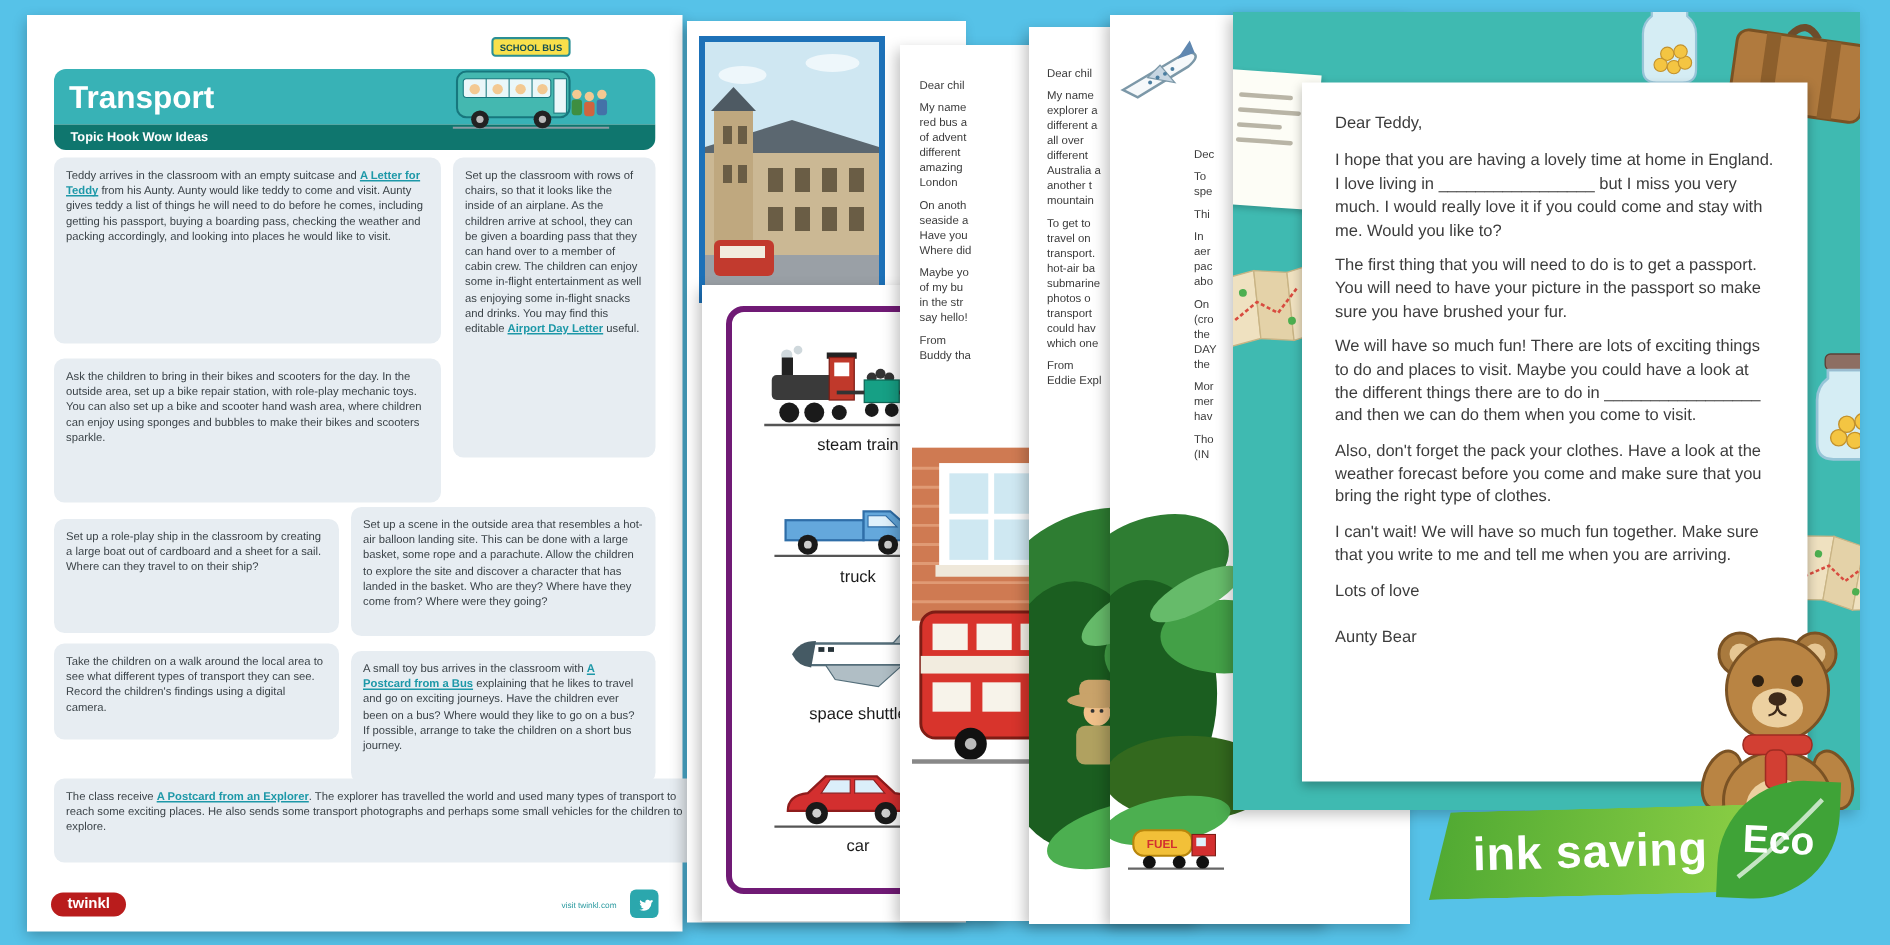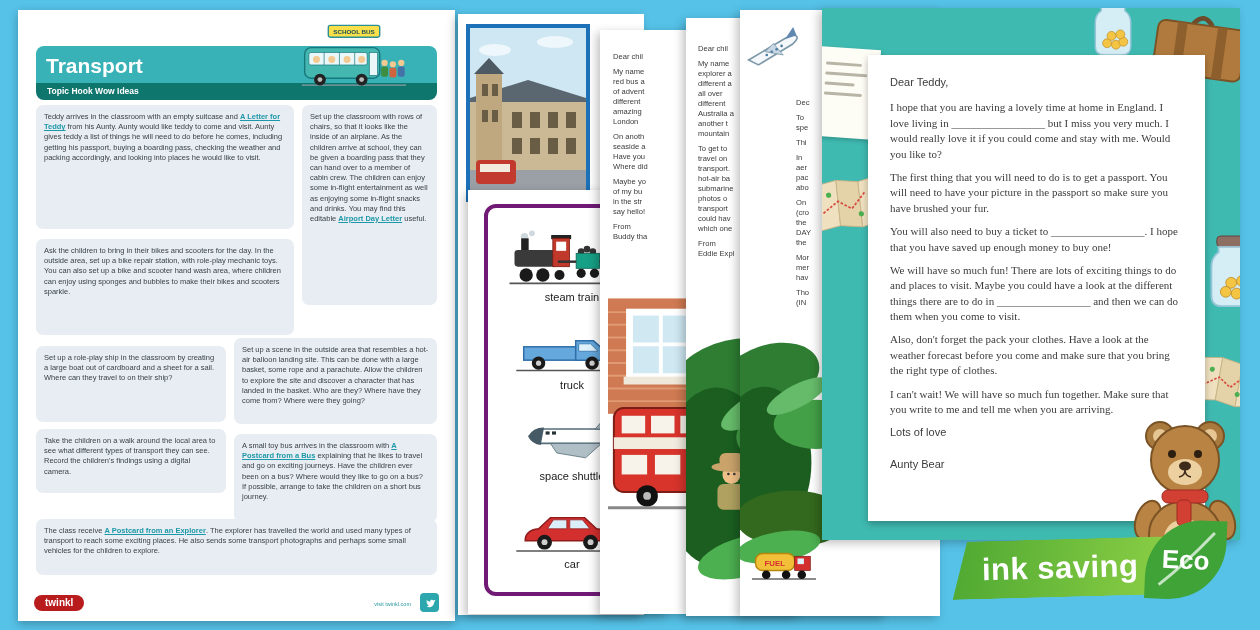--- a/index.html
+++ b/index.html
@@ -16,21 +16,21 @@
   .idea-box{position:absolute;background:#e7edf2;border-radius:7px;padding:7px 8px;font-size:7.5px;
             line-height:1.36;color:#3b4348;box-sizing:border-box;}
   .idea-box .link{color:#1d98a8;font-weight:700;text-decoration:underline;cursor:pointer;}
   .b0{left:18px;top:95px;width:258px;min-height:124px}
   .b1{left:284px;top:95px;width:135px;min-height:200px}
   .b2{left:18px;top:229px;width:258px;min-height:96px}
   .b3{left:18px;top:336px;width:190px;min-height:76px}
   .b4{left:216px;top:328px;width:203px;min-height:86px}
   .b5{left:18px;top:419px;width:190px;min-height:64px}
   .b6{left:216px;top:424px;width:203px;min-height:88px}
-  .b7{left:18px;top:509px;width:401px;min-height:56px}
+  .b7{left:18px;top:509px;width:432px;min-height:56px}
   .twinkl-pill{position:absolute;left:16px;bottom:10px;background:#b91c1c;color:#fff;font-weight:bold;
                font-size:10px;padding:2px 11px 3px;border-radius:12px;}
   .visit{position:absolute;right:44px;bottom:14px;font-size:5.5px;color:#2b9aa0;}
   .bird-badge{position:absolute;right:16px;bottom:9px;width:19px;height:19px;background:#2ba7ad;border-radius:4px;
               display:flex;align-items:center;justify-content:center;}
 
   
   #photoPage{left:458px;top:14px;width:186px;height:601px;z-index:2;}
   #photoFrame{position:absolute;left:8px;top:10px;width:124px;height:178px;border:4px solid #1d71b8;overflow:hidden;box-sizing:border-box;}
   #vehiclePage{left:468px;top:190px;width:200px;height:424px;z-index:3;}
@@ -57,21 +57,21 @@
   
   #tealPage{left:822px;top:8px;width:418px;height:532px;z-index:7;background:#3fbab1;overflow:hidden;}
   .deco{position:absolute;}
   #addrCard{left:-6px;top:40px;width:62px;height:90px;background:#fdfdf6;transform:rotate(4deg);
             box-shadow:1px 2px 4px rgba(0,0,0,.2);padding-top:8px;box-sizing:border-box;}
   .addr-line{height:3px;background:#b9b5a6;margin:7px 8px;border-radius:2px;}
   #letterSheet{position:absolute;left:46px;top:47px;width:337px;height:466px;background:#fff;
                box-shadow:0 3px 7px rgba(0,0,0,.28);padding:20px 22px;box-sizing:border-box;overflow:hidden;
                font-size:11px;color:#3c3c3c;line-height:1.4;}
   .greet{margin-bottom:10px;}
-  .para{margin-bottom:8px;font-family:Liberation Serif, serif;}
+  .para{margin-bottom:8px;}
   .signoff{margin-top:6px;}
   .signature{margin-top:16px;}
 
   
   #ecoBanner{position:absolute;left:950px;top:522px;width:306px;height:100px;z-index:10;transform:rotate(-1.5deg);}
   .banner-bar{position:absolute;left:2px;top:16px;width:216px;height:58px;
               background:linear-gradient(100deg,#4ea832,#8ccf45);
               clip-path:polygon(16px 0,100% 0,100% 100%,0 100%);
               display:flex;align-items:center;padding-left:30px;box-sizing:border-box;}
   .banner-text{color:#fff;font-size:31px;font-weight:600;letter-spacing:.5px;}
@@ -503,21 +503,20 @@
         <rect x="24" y="14" width="10" height="54" fill="#8d5f2c"></rect>
           <rect x="66" y="14" width="10" height="54" fill="#8d5f2c"></rect>
       </svg>
     </div>
 
     <div id="letterSheet">
       <div class="greet">Dear Teddy,</div>
       <div>
           <div class="para">I hope that you are having a lovely time at home in England. I love living in _________________ but I miss you very much. I would really love it if you could come and stay with me. Would you like to?</div>
           <div class="para">The first thing that you will need to do is to get a passport. You will need to have your picture in the passport so make sure you have brushed your fur.</div>
-          <div class="para">You will also need to buy a ticket to _________________.  I hope that you have saved up enough money to buy one!</div>
           <div class="para">We will have so much fun! There are lots of exciting things to do and places to visit. Maybe you could have a look at the different things there are to do in _________________ and then we can do them when you come to visit.</div>
           <div class="para">Also, don't forget the pack your clothes. Have a look at the weather forecast before you come and make sure that you bring the right type of clothes.</div>
           <div class="para">I can't wait! We will have so much fun together. Make sure that you write to me and tell me when you are arriving.</div>
         </div>
       <div class="signoff">Lots of love</div>
       <div class="signature">Aunty Bear</div>
     </div>
 
     <div class="deco" style="left:300px;top:400px;width:125px;height:165px;z-index:3">
       <svg width="125" height="165" viewBox="0 0 125 165">

